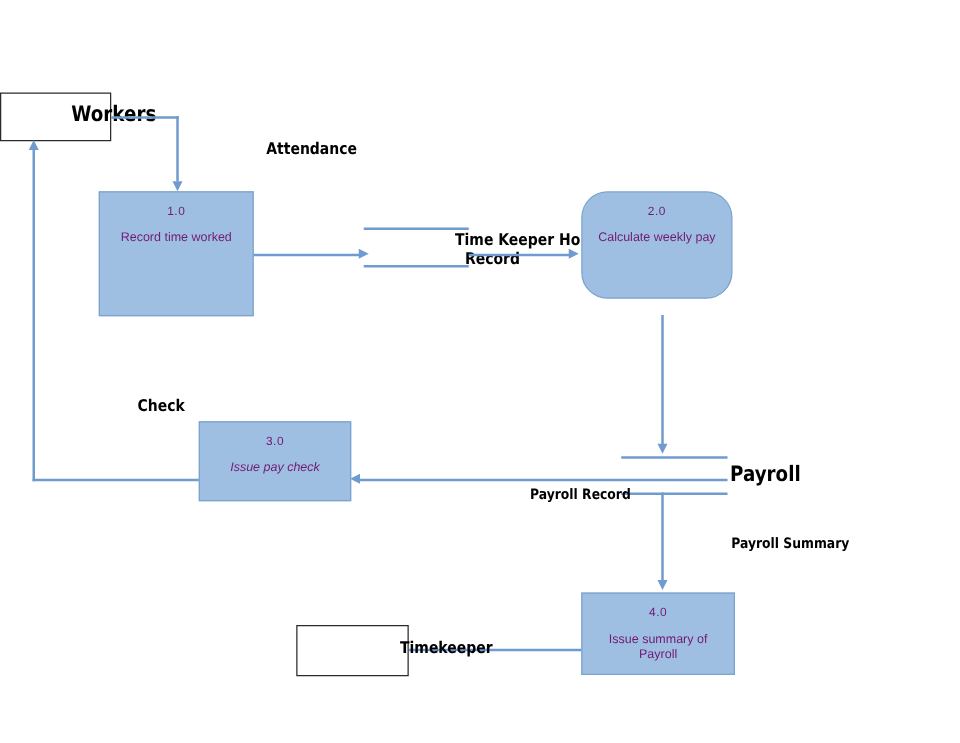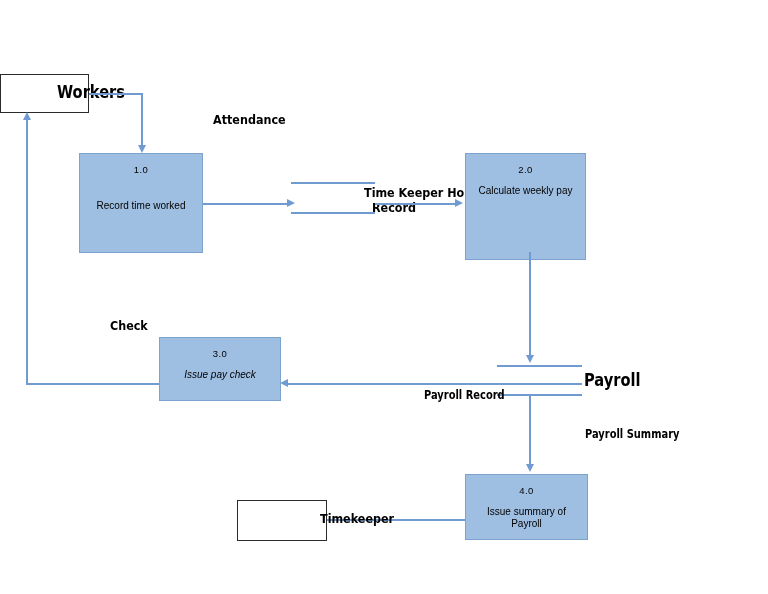--- a/index.html
+++ b/index.html
@@ -15,21 +15,21 @@
     overflow: hidden;
     font-family: "Liberation Sans", sans-serif;
   }
 
   
   .process {
     position: absolute;
     background: #9fbfe2;
     border: 1px solid #7ba3ce;
     box-sizing: border-box;
-    color: #000000;
+    color: #701a75;
     text-align: center;
   }
   .process .pnum {
     position: absolute;
     left: 0; right: 0;
     top: 10px;
     font-size: 9.5px;
     letter-spacing: .4px;
   }
   .process .pname {
@@ -116,37 +116,37 @@
   <div class="entity" style="left:0px; top:74px; width:89px; height:39px;"></div>
   <div class="label lg" style="left:57px; top:82px;">Workers</div>
 
   <div class="h-line" style="left:89px; top:93px; width:54px;"></div>
   <div class="v-line" style="left:141px; top:93px; height:52px;"></div>
   <div class="arrow down" style="left:138px; top:145px;"></div>
   <div class="label md" style="left:213px; top:112px;">Attendance</div>
 
   <div class="process" style="left:79px; top:153px; width:124px; height:100px;">
     <div class="pnum">1.0</div>
-    <div class="pname" style="white-space: pre-line; margin-top: 15px;">Record time worked</div>
+    <div class="pname" style="white-space: pre-line;">Record time worked</div>
   </div>
 
   <div class="h-line" style="left:203px; top:203px; width:86px;"></div>
   <div class="arrow right" style="left:287px; top:199px;"></div>
 
   <div class="store-line" style="left:291px; top:182px; width:84px;"></div>
   <div class="store-line" style="left:291px; top:212px; width:84px;"></div>
   <div class="clip-host" style="position:absolute; left:364px; top:185px; width:104px; height:34px;">
     <div class="label md two-line" style="left:0px; top:0px; position:absolute;">Time Keeper Ho</div>
     <div class="label md two-line" style="left:8px; top:15px; position:absolute;">Record</div>
   </div>
 
   <div class="h-line" style="left:375px; top:203px; width:82px;"></div>
   <div class="arrow right" style="left:455px; top:199px;"></div>
 
-  <div class="process" style="left:465px; top:153px; width:121px; height:107px;">
+  <div class="process" style="left:465px; top:153px; width:121px; height:86px;border-radius:21px;">
     <div class="pnum">2.0</div>
     <div class="pname" style="white-space: pre-line; text-align: center;">Calculate weekly pay</div>
   </div>
 
   <div class="v-line" style="left:529px; top:252px; height:105px;"></div>
   <div class="arrow down" style="left:526px; top:355px;"></div>
 
   <div class="store-line" style="left:497px; top:365px; width:85px;"></div>
   <div class="store-line" style="left:497px; top:394px; width:85px;"></div>
   <div class="label lg" style="left:584px; top:370px;">Payroll</div>

